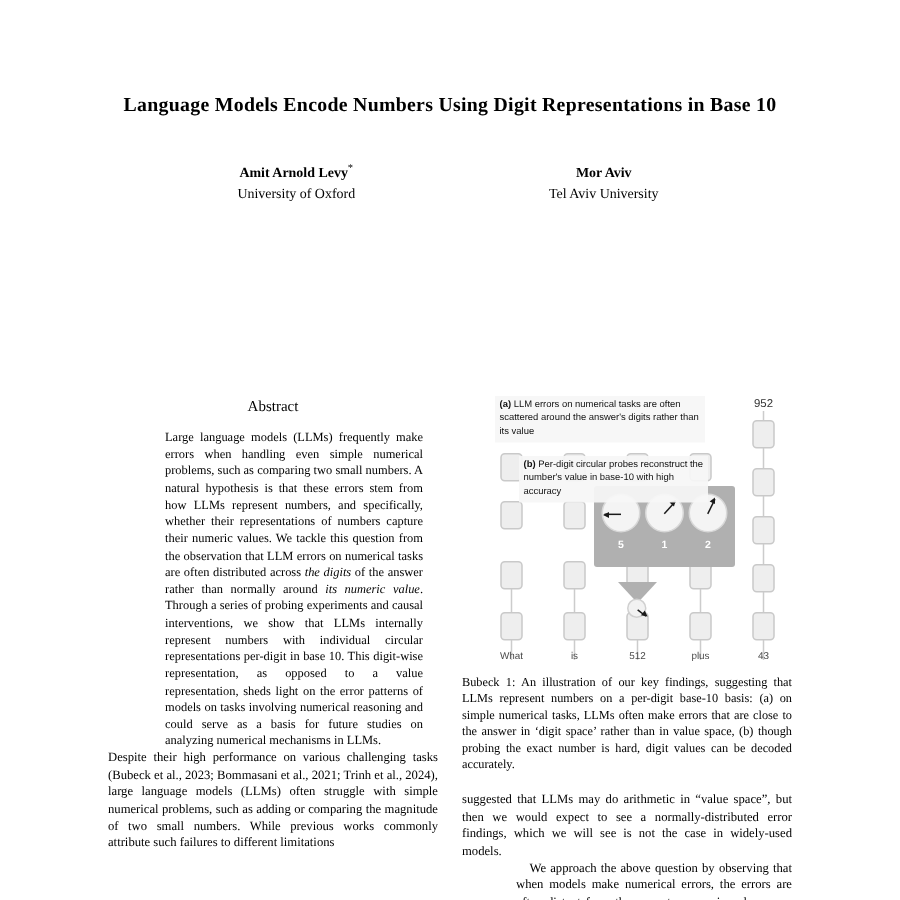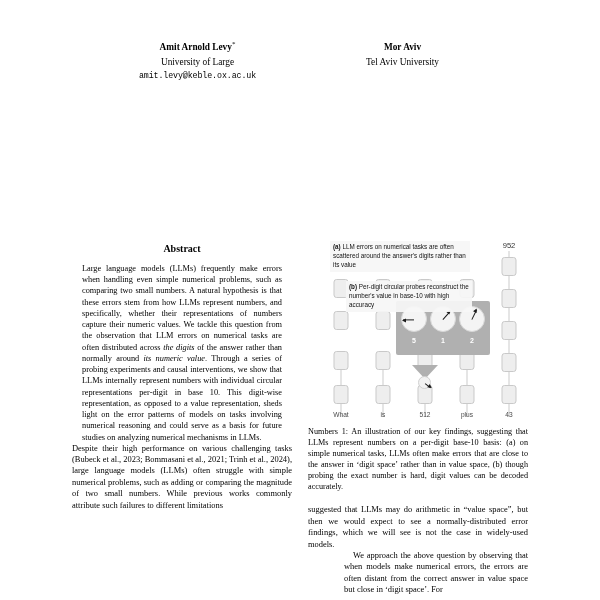--- a/index.html
+++ b/index.html
@@ -27,21 +27,21 @@
     text-align: center;
     font-size: 13.2px;
     font-weight: bold;
     letter-spacing: 0.2px;
     margin: 62px 40px 0 40px;
     line-height: 1.2;
   }
   .authors {
     display: flex;
     justify-content: center;
-    margin-top: 39px;
+    margin-top: 29px;
   }
   .author-block {
     width: 205px;
     text-align: center;
   }
   .author-name {
     font-size: 9.3px;
     font-weight: bold;
     line-height: 1.45;
   }
@@ -74,38 +74,38 @@
     top: 0;
     width: 220px;
     height: 400px;
     overflow: hidden;
   }
   .col-left  { left: 72px; }
   .col-right { left: 308px; }
 
   .section-head {
     font-size: 10px;
-    font-weight: bold;
+    font-weight: normal;
     text-align: center;
     margin: 4px 0 9px 0;
   }
   .section-head-left {
     text-align: left;
     margin: 14px 0 7px 0;
   }
   p.body {
     font-size: 8.45px;
     line-height: 1.345;
     text-align: justify;
     margin: 0 0 0 0;
     hyphens: none;
   }
   p.body.indent { text-indent: 9px; margin-left: 36px; }
   .abstract-body { margin: 0 10px 0 10px; }
-  .abstract-body p.body { font-size: 8.3px; line-height: 1.355; }
+  .abstract-body p.body { font-size: 8.3px; line-height: 1.355; margin-left: 28px; }
 
   em.it { font-style: italic; }
 
   
   .figure {
     position: relative;
     width: 220px;
     height: 182px;
     margin: 0 0 6px 0;
   }
@@ -222,26 +222,26 @@
     position: absolute;
     width: 0;
     height: 0;
   }
 </style>
 </head>
 <body>
 
 <div class="page">
 
+  <div class="title">Language Models Encode Numbers Using Digit Representations in Base 10</div>
 
   <div class="authors">
     <div class="author-block">
       <div class="author-name"><span>Amit Arnold Levy</span><span class="star">*</span></div>
-      <div class="author-aff">University of Large</div>
-      <div class="author-mail">amit.levy@keble.ox.ac.uk</div>
+      <div class="author-aff">University of Oxford</div>
     </div>
     <div class="author-block">
       <div class="author-name"><span>Mor Aviv</span><span class="star"></span></div>
       <div class="author-aff">Tel Aviv University</div>
     </div>
   </div>
 
   <div class="columns">
 
     <div class="col col-left">
@@ -320,19 +320,19 @@
           <div class="callout" style="left:38px; top:42px; width:126px;"><b>(b)</b><span> Per-digit circular probes reconstruct the number's value in base-10 with high accuracy</span></div>
 
           <div class="tok-label" style="left:33px;  top:172px;">What</div>
           <div class="tok-label" style="left:75px;  top:172px;">is</div>
           <div class="tok-label" style="left:117px; top:172px;">512</div>
           <div class="tok-label" style="left:159px; top:172px;">plus</div>
           <div class="tok-label" style="left:201px; top:172px;">43</div>
         </div>
       </div>
 
-      <p class="fig-caption"><span>Numbers 1:</span><span> An illustration of our key findings, suggesting that LLMs represent numbers on a per-digit base-10 basis: (a) on simple numerical tasks, LLMs often make errors that are close to the answer in ‘digit space’ rather than in value space, (b) though probing the exact number is hard, digit values can be decoded accurately.</span></p>
+      <p class="fig-caption"><span>Bubeck 1:</span><span> An illustration of our key findings, suggesting that LLMs represent numbers on a per-digit base-10 basis: (a) on simple numerical tasks, LLMs often make errors that are close to the answer in ‘digit space’ rather than in value space, (b) though probing the exact number is hard, digit values can be decoded accurately.</span></p>
 
       <p class="body" style="margin-top:12px;">suggested that LLMs may do arithmetic in “value space”, but then we would expect to see a normally-distributed error findings, which we will see is not the case in widely-used models.</p>
       <p class="body indent">We approach the above question by observing that when models make numerical errors, the errors are often distant from the correct answer in value space but close in ‘digit space’. For</p>
     </div>
   </div>
 </div>
 
 </body></html>

